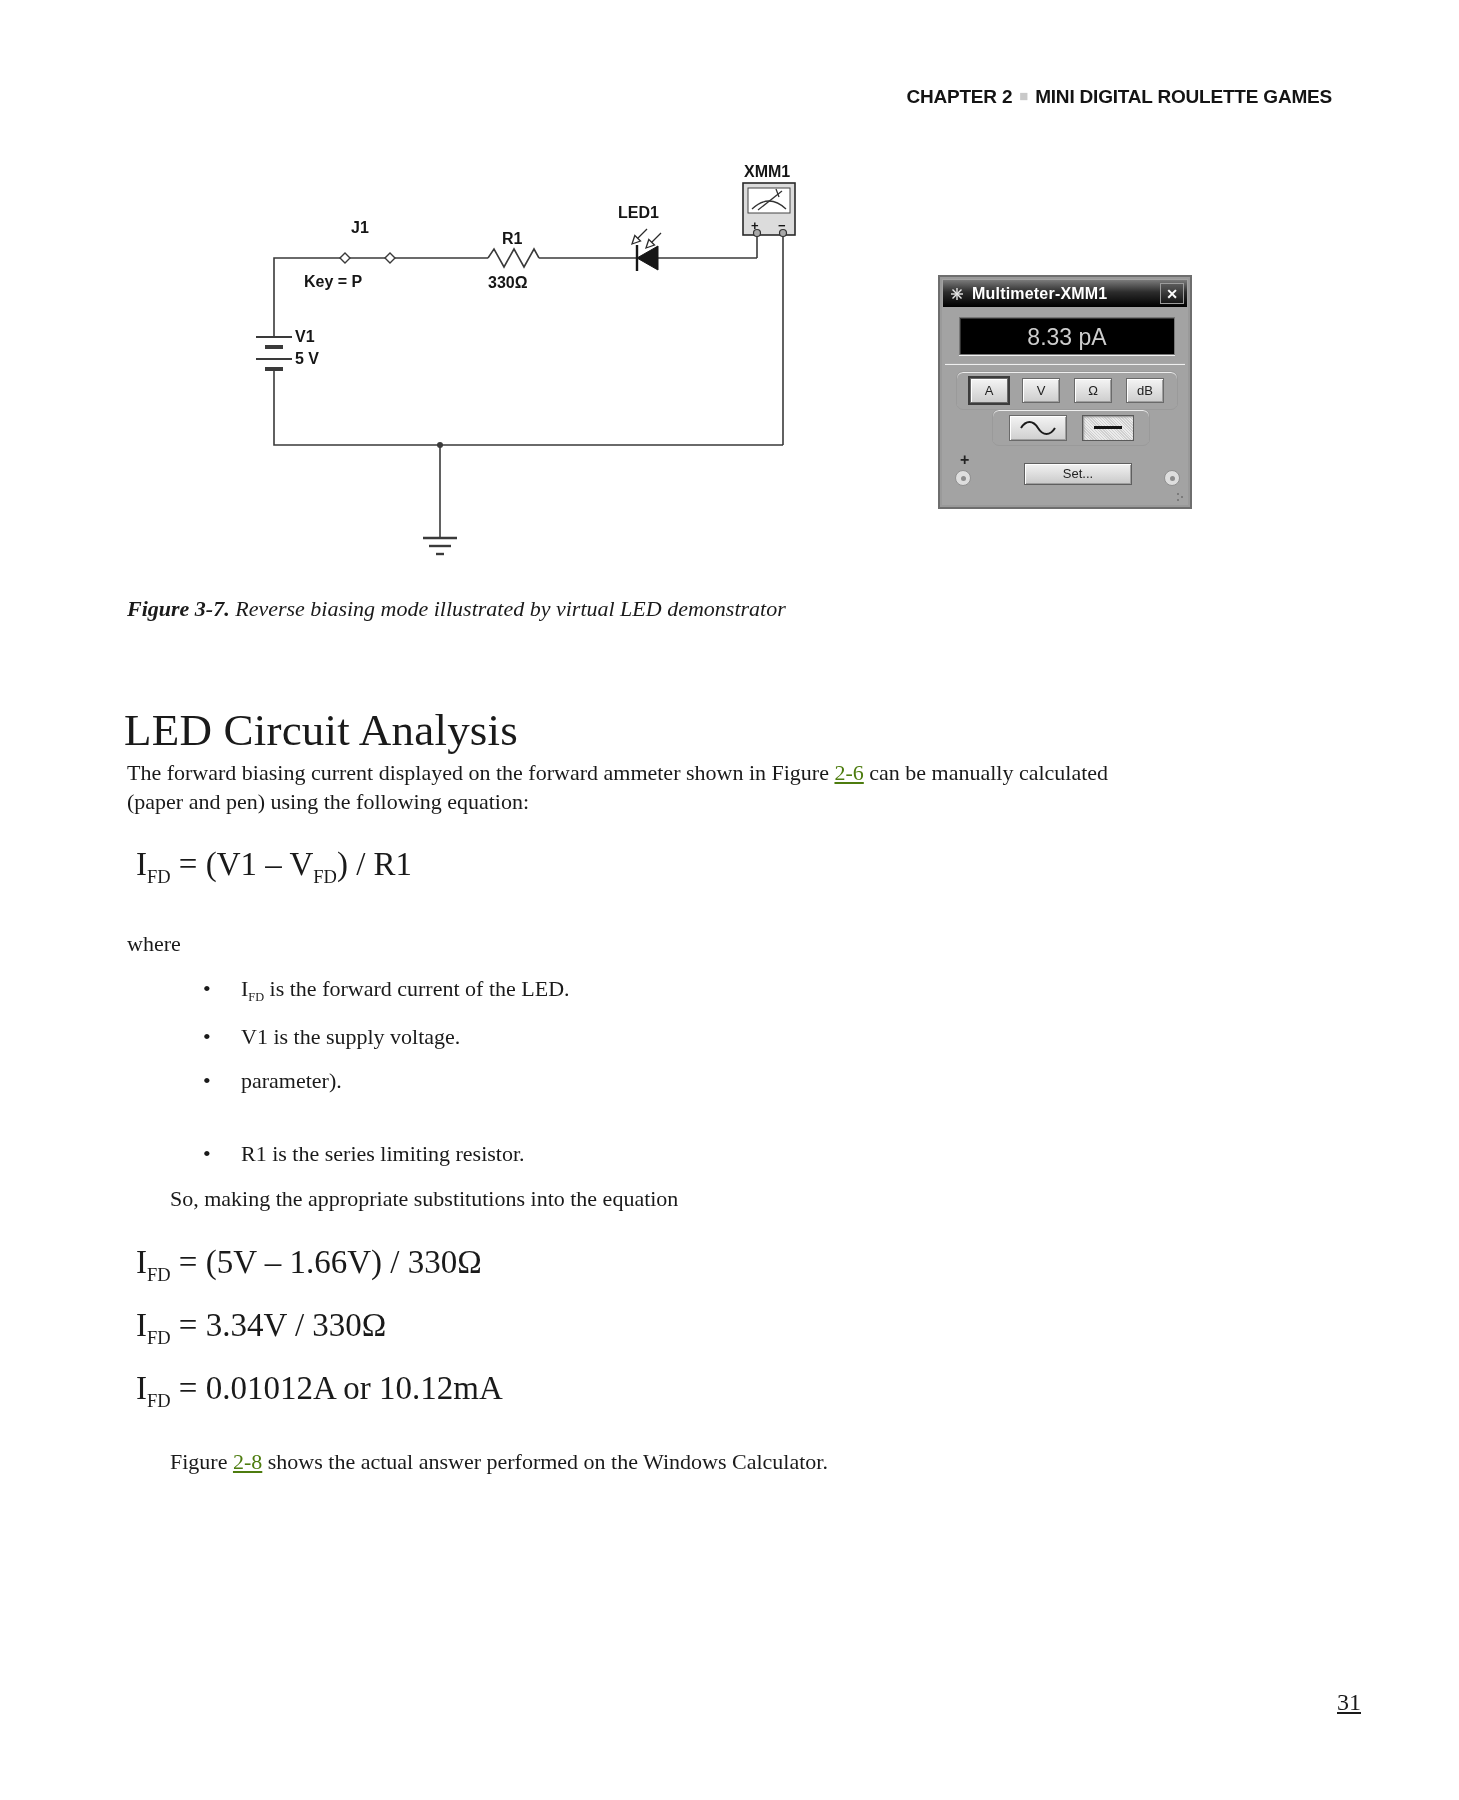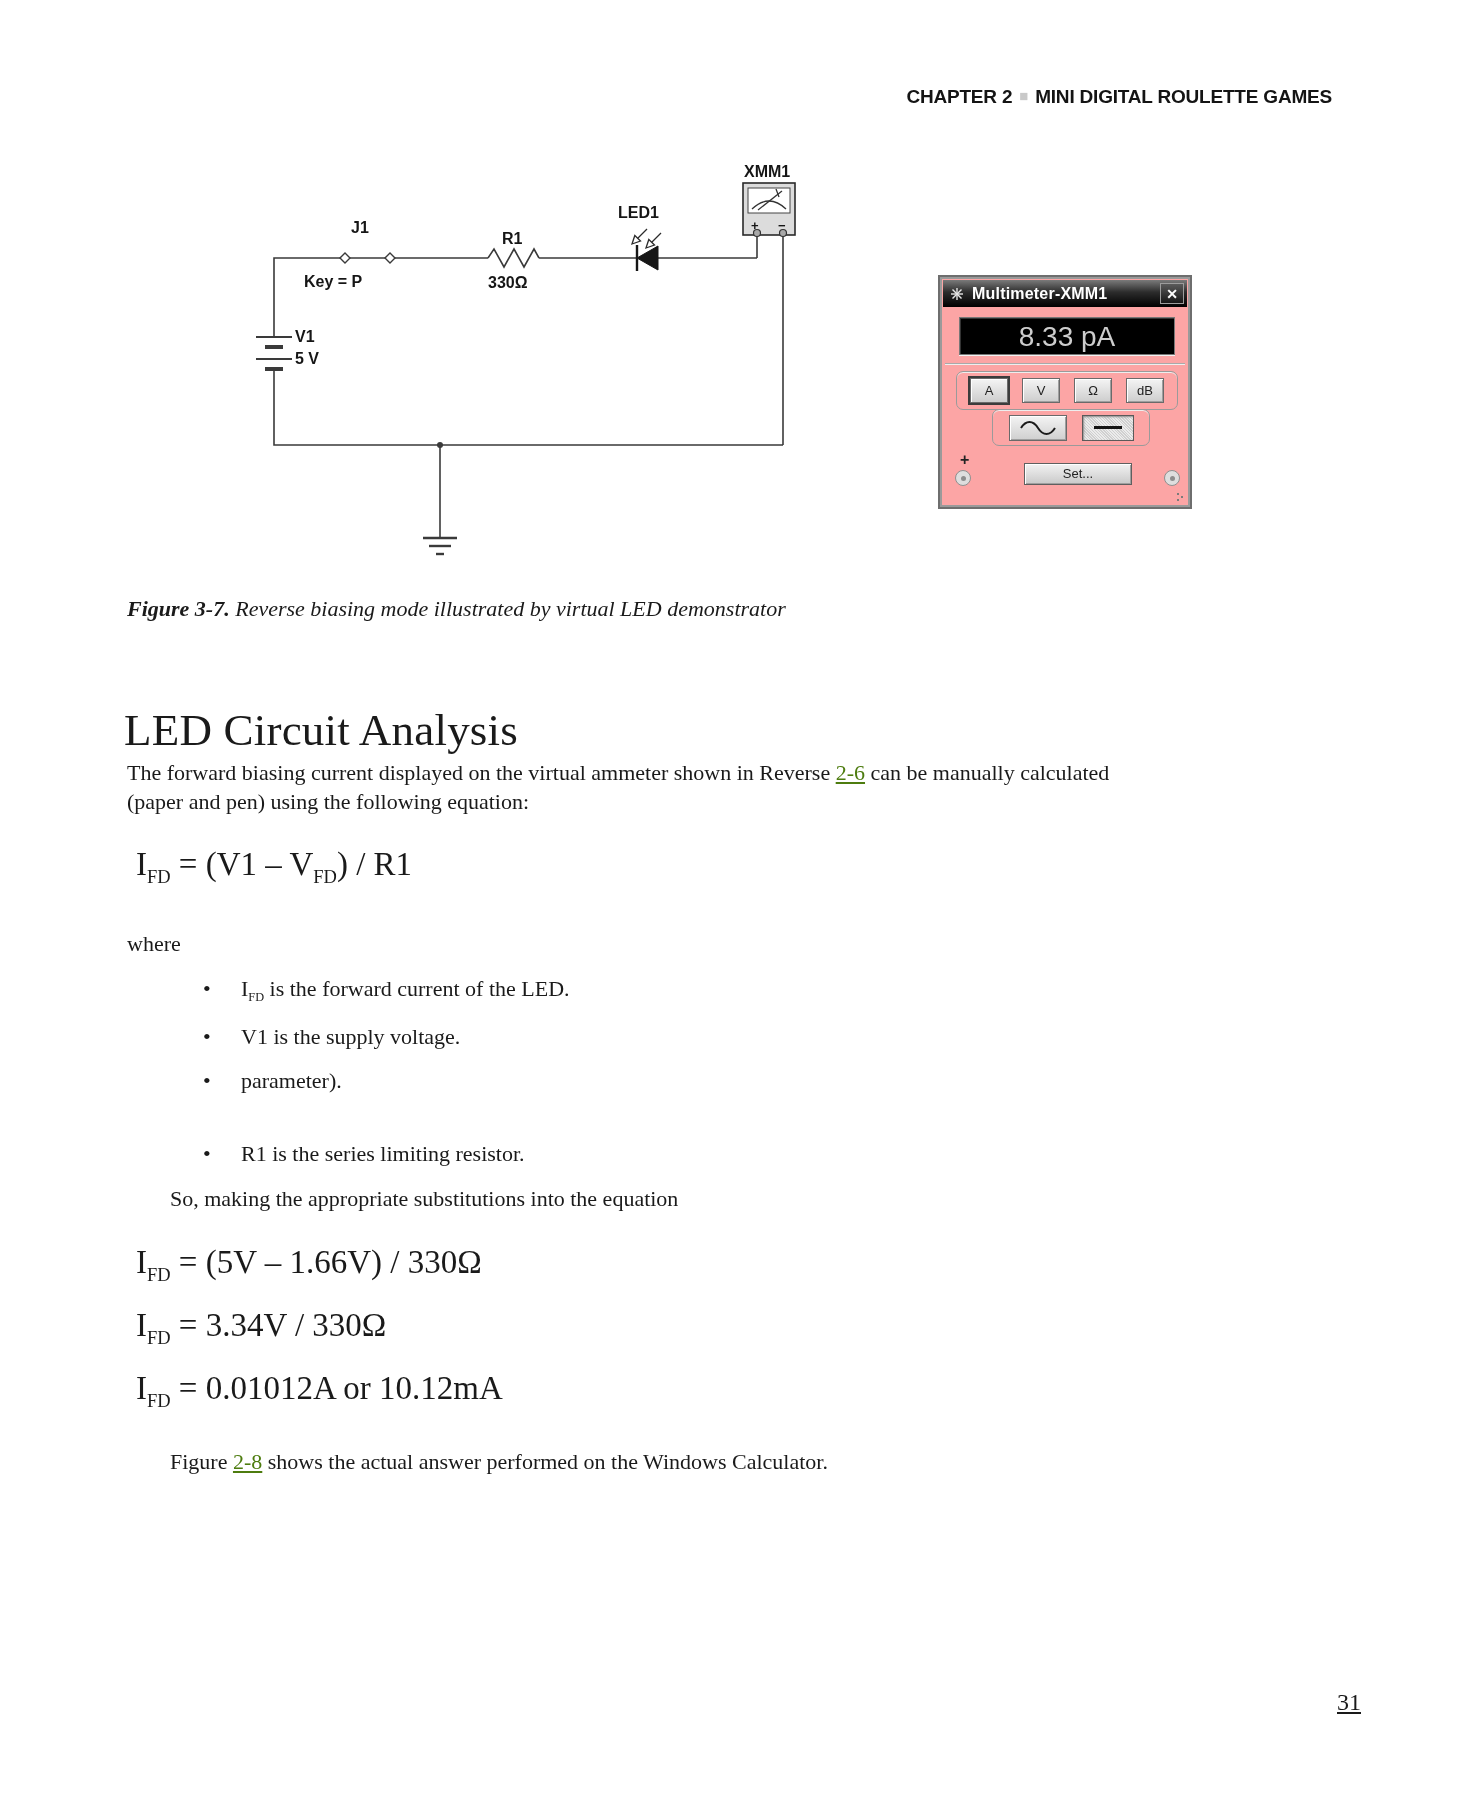--- a/index.html
+++ b/index.html
@@ -16,40 +16,40 @@
   }
   .running-header .sep { color:#c9c9c9; font-size:15px; padding:0 7px; vertical-align:2px; }
 
   
   .circuit { position:absolute; left:220px; top:140px; }
   .circuit text { font-family:"Liberation Sans", sans-serif; font-weight:bold; fill:#161616; }
 
   
   .mm-window {
     position:absolute; left:940px; top:277px; width:250px; height:230px;
-    background:#fca5a5; border:2px solid #9a9a9a; box-shadow:0 0 0 2px #6e6e6e;
+    background:#a3a3a3; border:2px solid #9a9a9a; box-shadow:0 0 0 2px #6e6e6e;
     font-family:"Liberation Sans", sans-serif; box-sizing:border-box;
   }
   .mm-titlebar {
     position:absolute; left:1px; top:1px; right:1px; height:27px;
     background:linear-gradient(180deg,#7a7a7a 0%, #2c2c2c 45%, #000 100%);
     color:#fff; display:flex; align-items:center;
   }
   .mm-title { font-size:16px; font-weight:bold; margin-left:7px; letter-spacing:0.2px; }
   .mm-close {
     position:absolute; right:3px; top:3px; width:24px; height:21px;
     background:linear-gradient(180deg,#5a5a5a,#161616); border:1px solid #9c9c9c;
     color:#fff; font-size:14px; font-weight:bold; text-align:center; line-height:20px;
     box-sizing:border-box;
   }
   .mm-display {
     position:absolute; left:17px; top:38px; width:216px; height:38px;
     background:#000; border:1px solid #777;
     box-shadow:inset 1px 1px 0 #333, 0 1px 0 #f2f2f2;
-    color:#cdcdcd; font-size:28px; text-align:center; line-height:38px; box-sizing:border-box;
+    color:#cdcdcd; font-size:23px; text-align:center; line-height:38px; box-sizing:border-box;
   }
   .mm-groove { position:absolute; left:3px; right:3px; top:84px; height:0;
     border-top:1px solid #a9a9a9; border-bottom:1px solid #efefef; }
   .mm-panel { position:absolute; border:1px solid #9a9a9a; border-radius:7px;
     box-shadow:inset 0 1px 0 #eee; box-sizing:border-box; }
   .mm-mode-panel { left:14px; top:92px; width:222px; height:39px;
     display:flex; align-items:center; justify-content:space-around; padding:0 6px; }
   .mm-wave-panel { left:50px; top:130px; width:158px; height:37px;
     display:flex; align-items:center; justify-content:space-around; padding:0 8px; }
   .mode-btn {
@@ -233,21 +233,21 @@
     <span class="mm-grip"></span>
   </div>
 
   <div class="figure-caption">
     <span class="cap-label">Figure 3-7.</span><span> Reverse biasing mode illustrated by virtual LED demonstrator</span>
   </div>
 
   <div class="section-heading">LED Circuit Analysis</div>
 
   <div class="para body-text">
-    <span>The forward biasing current displayed on the virtual ammeter shown in Reverse </span><span class="link">2-6</span><span> can be manually calculated</span><br>
+    <span>The forward biasing current displayed on the forward ammeter shown in Figure </span><span class="link">2-6</span><span> can be manually calculated</span><br>
     <span>(paper and pen) using the following equation:</span>
   </div>
 
   <div class="eq" style="top:846px">
     <span>I</span><sub>FD</sub><span> = (V1 – V</span><sub>FD</sub><span>) / R1</span>
   </div>
 
   <div class="where body-text">where</div>
 
   <div class="bullet-item body-text" style="top:974px">

